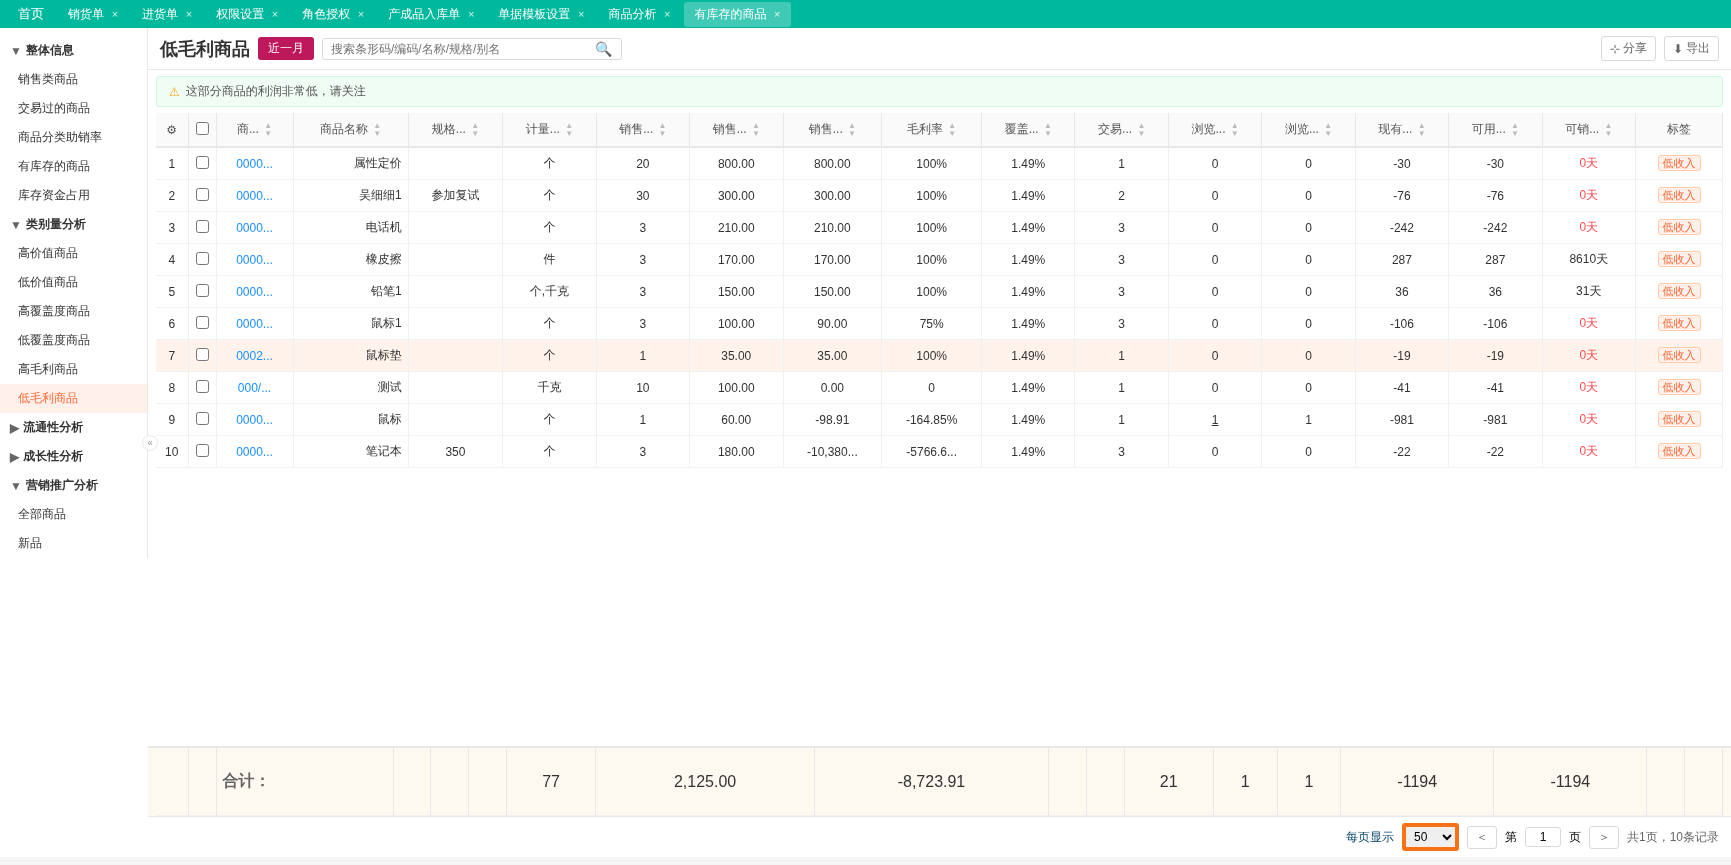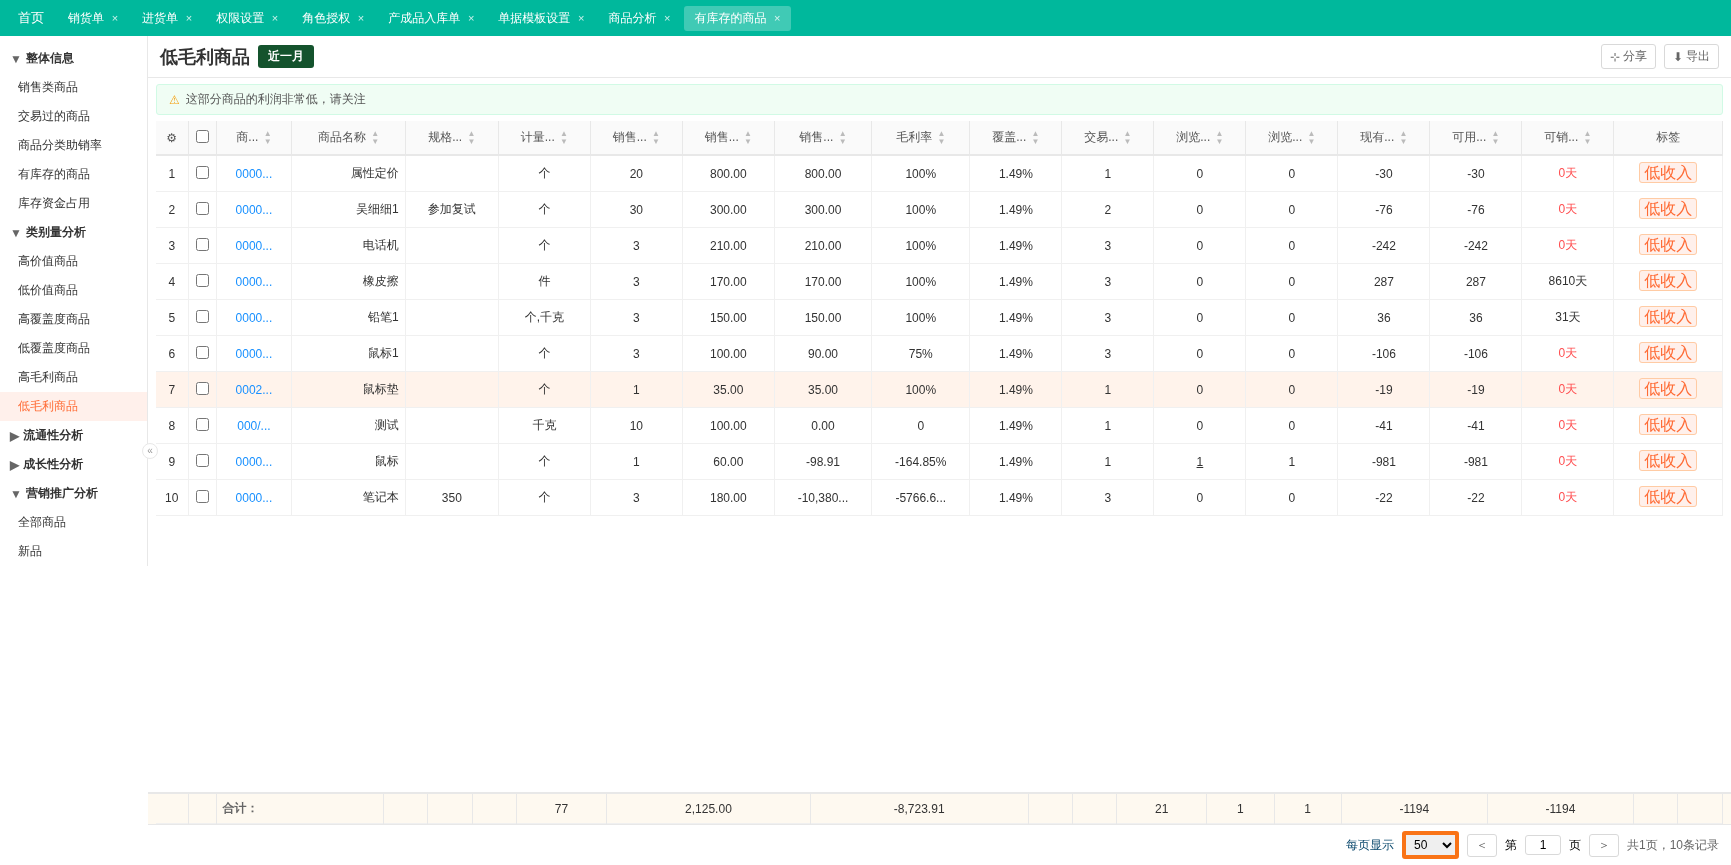--- a/index.html
+++ b/index.html
@@ -3,21 +3,21 @@
   <meta charset="utf-8">
   <style>
     * { box-sizing: border-box; margin: 0; padding: 0; font-family: 'Microsoft YaHei', Arial, sans-serif; font-size: 12px; }
     body { background: #f5f5f5; overflow-x: hidden; }
 
     
     .top-nav {
       background: #00b89c;
       display: flex;
       align-items: center;
-      height: 36px;
+      height: 28px;
       padding: 0 8px;
       gap: 4px;
     }
     .nav-item {
       color: #fff;
       padding: 4px 10px;
       cursor: pointer;
       border-radius: 3px;
       white-space: nowrap;
       font-size: 13px;
@@ -76,28 +76,27 @@
       padding: 8px 12px;
       gap: 8px;
       border-bottom: 1px solid #e8e8e8;
     }
     .page-title {
       font-size: 18px;
       font-weight: bold;
       color: #333;
     }
     .btn-period {
-      background: #14532d;
+      background: #be185d;
       color: #fff;
       border: none;
       border-radius: 3px;
       padding: 3px 10px;
       cursor: pointer;
       font-size: 12px;
-      font-weight: bold;
     }
     .search-box {
       display: flex;
       align-items: center;
       border: 1px solid #d9d9d9;
       border-radius: 3px;
       padding: 2px 8px;
       flex: 1;
       max-width: 300px;
     }
@@ -204,37 +203,37 @@
       border-right: 1px solid #f0f0f0;
       white-space: nowrap;
     }
     tbody td.text-left { text-align: right; }
     .tag-low-income {
       background: #fff0eb;
       color: #ff6b35;
       border: 1px solid #ffcba4;
       border-radius: 3px;
       padding: 1px 4px;
-      font-size: 16px;
+      font-size: 11px;
     }
     .link-underline {
       text-decoration: underline;
       color: #333;
       cursor: pointer;
     }
     .text-red { color: #ff4d4f; }
     .checkbox-col { width: 28px; }
     .totals-table {
       width: 100%;
     }
     .totals-table td {
-      padding: 6px 6px;
+      padding: 23px 6px;
       text-align: center;
       border-right: 1px solid #e8e8e8;
-      font-size: 12px;
+      font-size: 16px;
       color: #333;
     }
 
     
     .pagination-bar {
       display: flex;
       align-items: center;
       justify-content: flex-end;
       padding: 6px 12px;
       border-top: 1px solid #e8e8e8;
@@ -352,20 +351,24 @@
     </div>
 
     <div class="collapse-btn">«</div>
   </div>
 
   <div class="content">
 
     <div class="content-header">
       <span class="page-title">低毛利商品</span>
       <button class="btn-period">近一月</button>
+      <div class="search-box">
+        <input type="text" placeholder="搜索条形码/编码/名称/规格/别名" style="">
+        <span class="search-icon">🔍</span>
+      </div>
       <div class="header-actions">
         <button class="btn-action">
           <span>⊹</span>
           <span>分享</span>
         </button>
         <button class="btn-action">
           <span>⬇</span>
           <span>导出</span>
         </button>
       </div>

